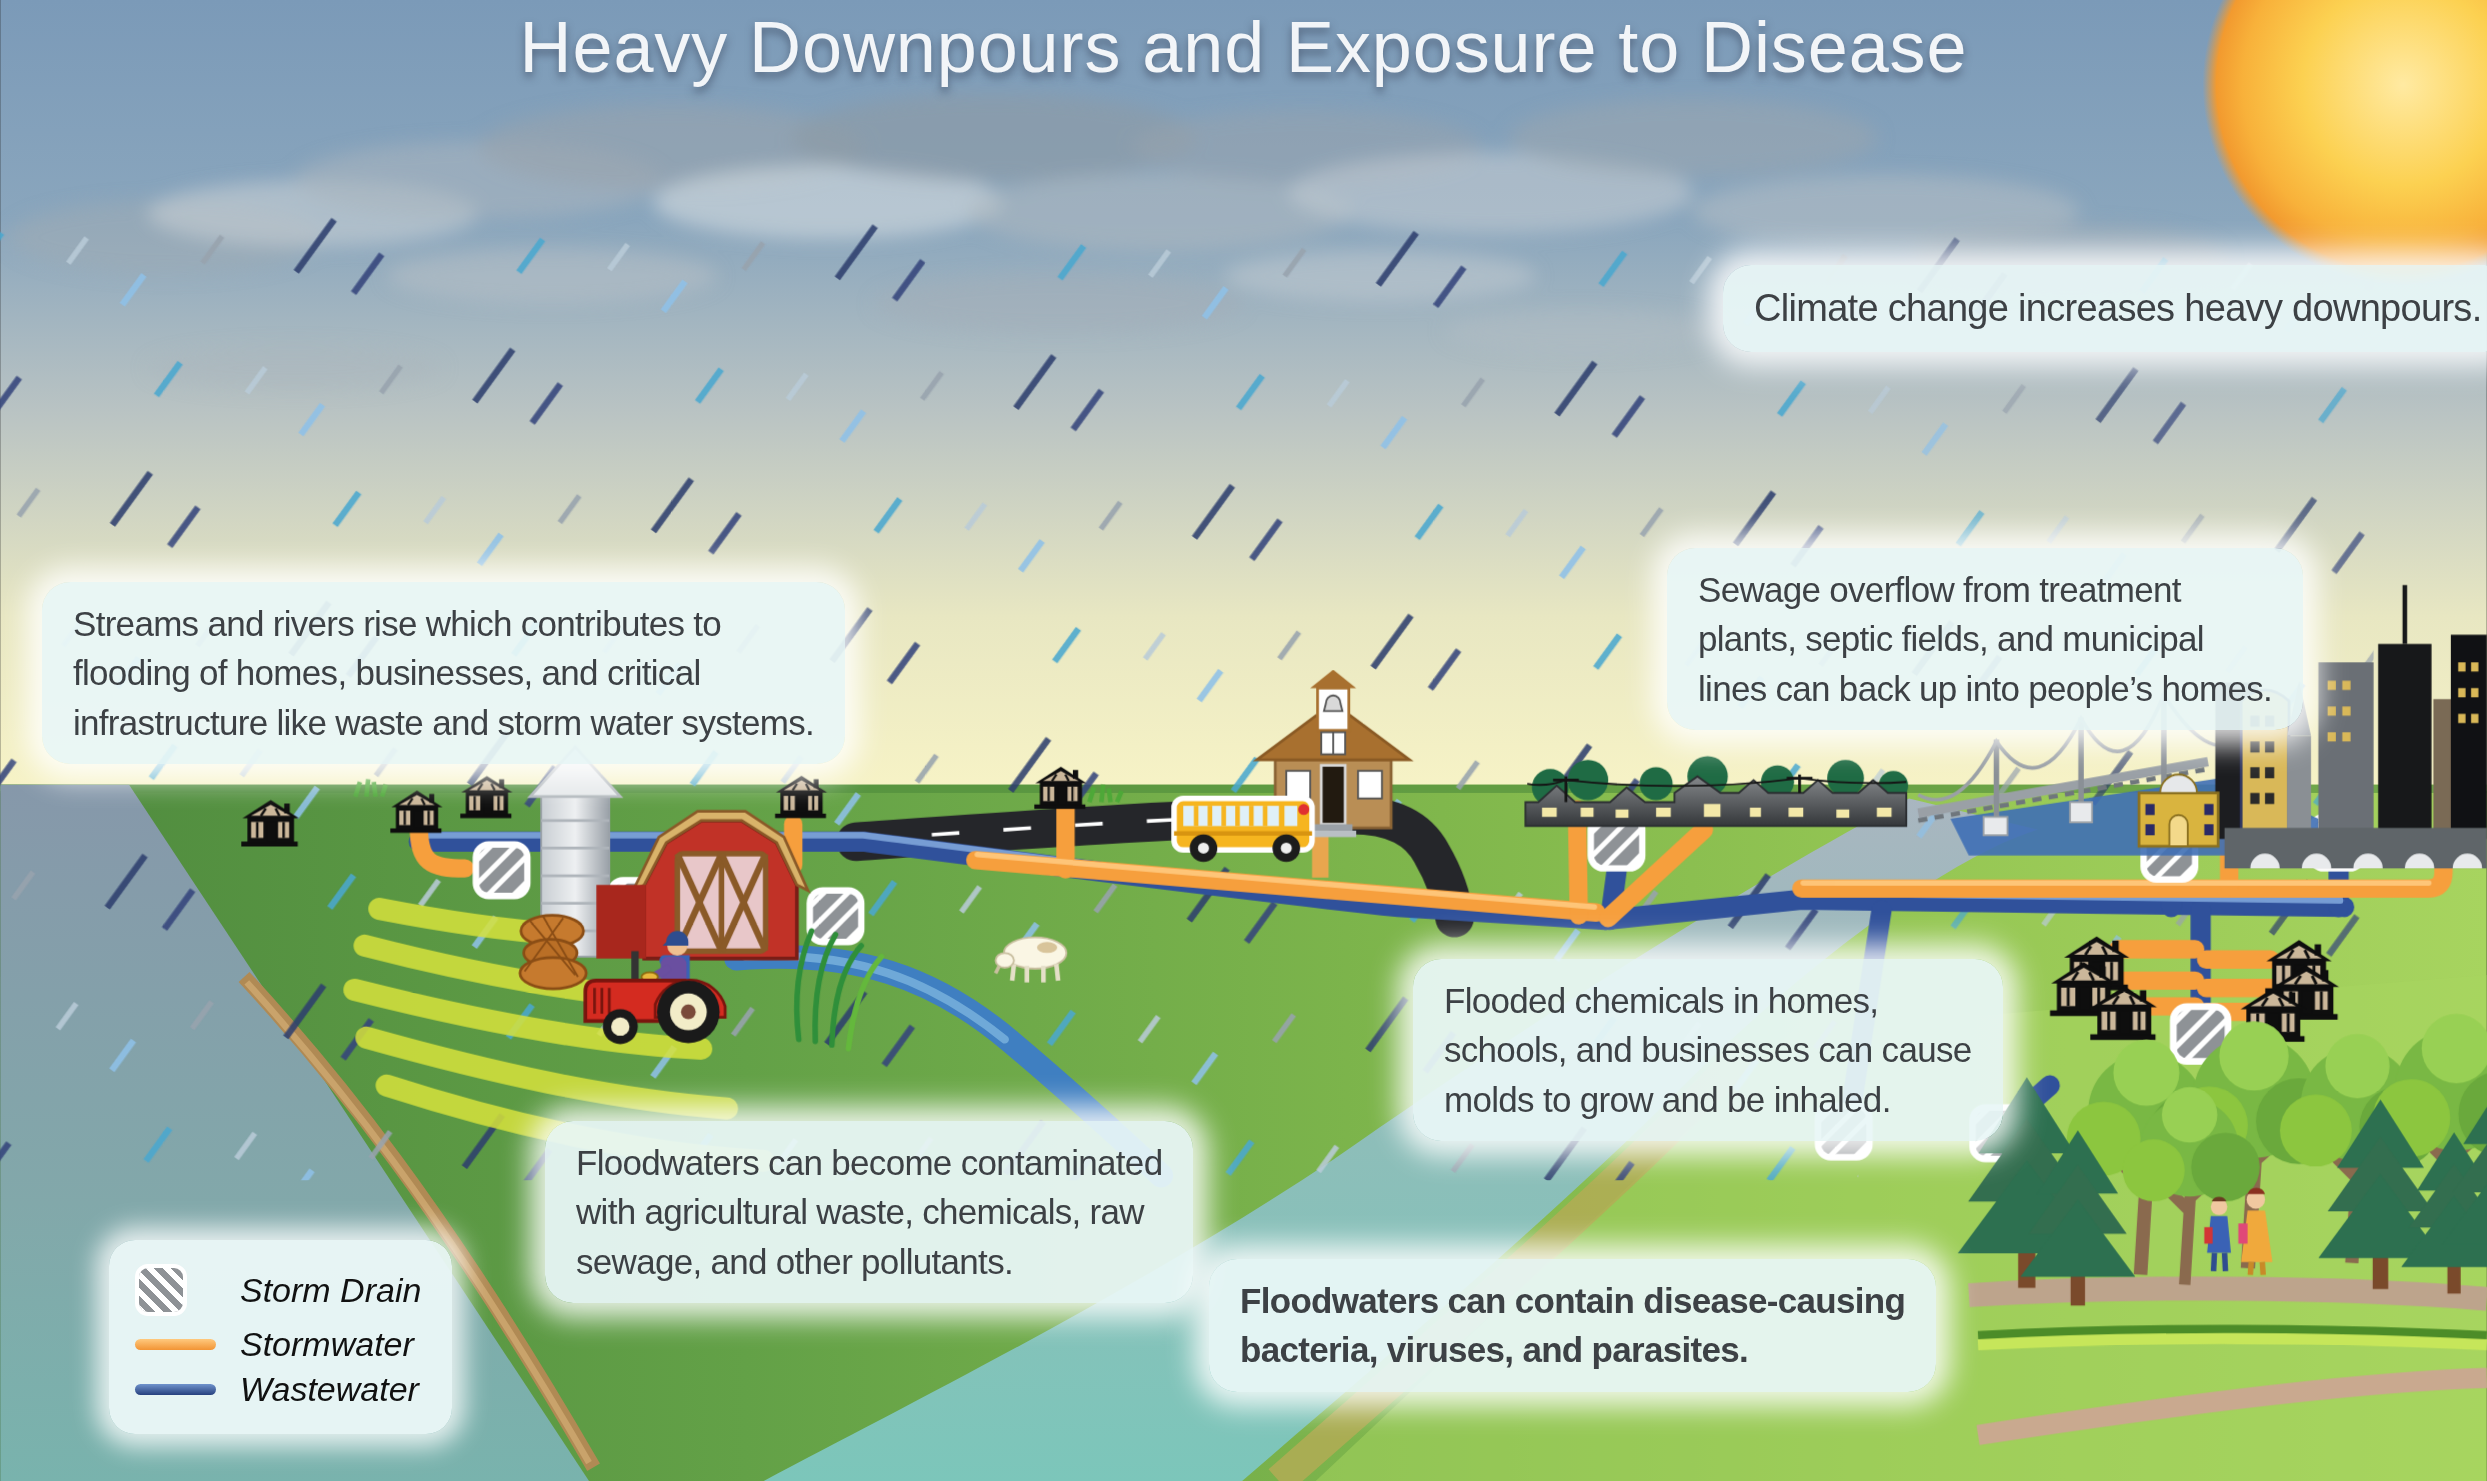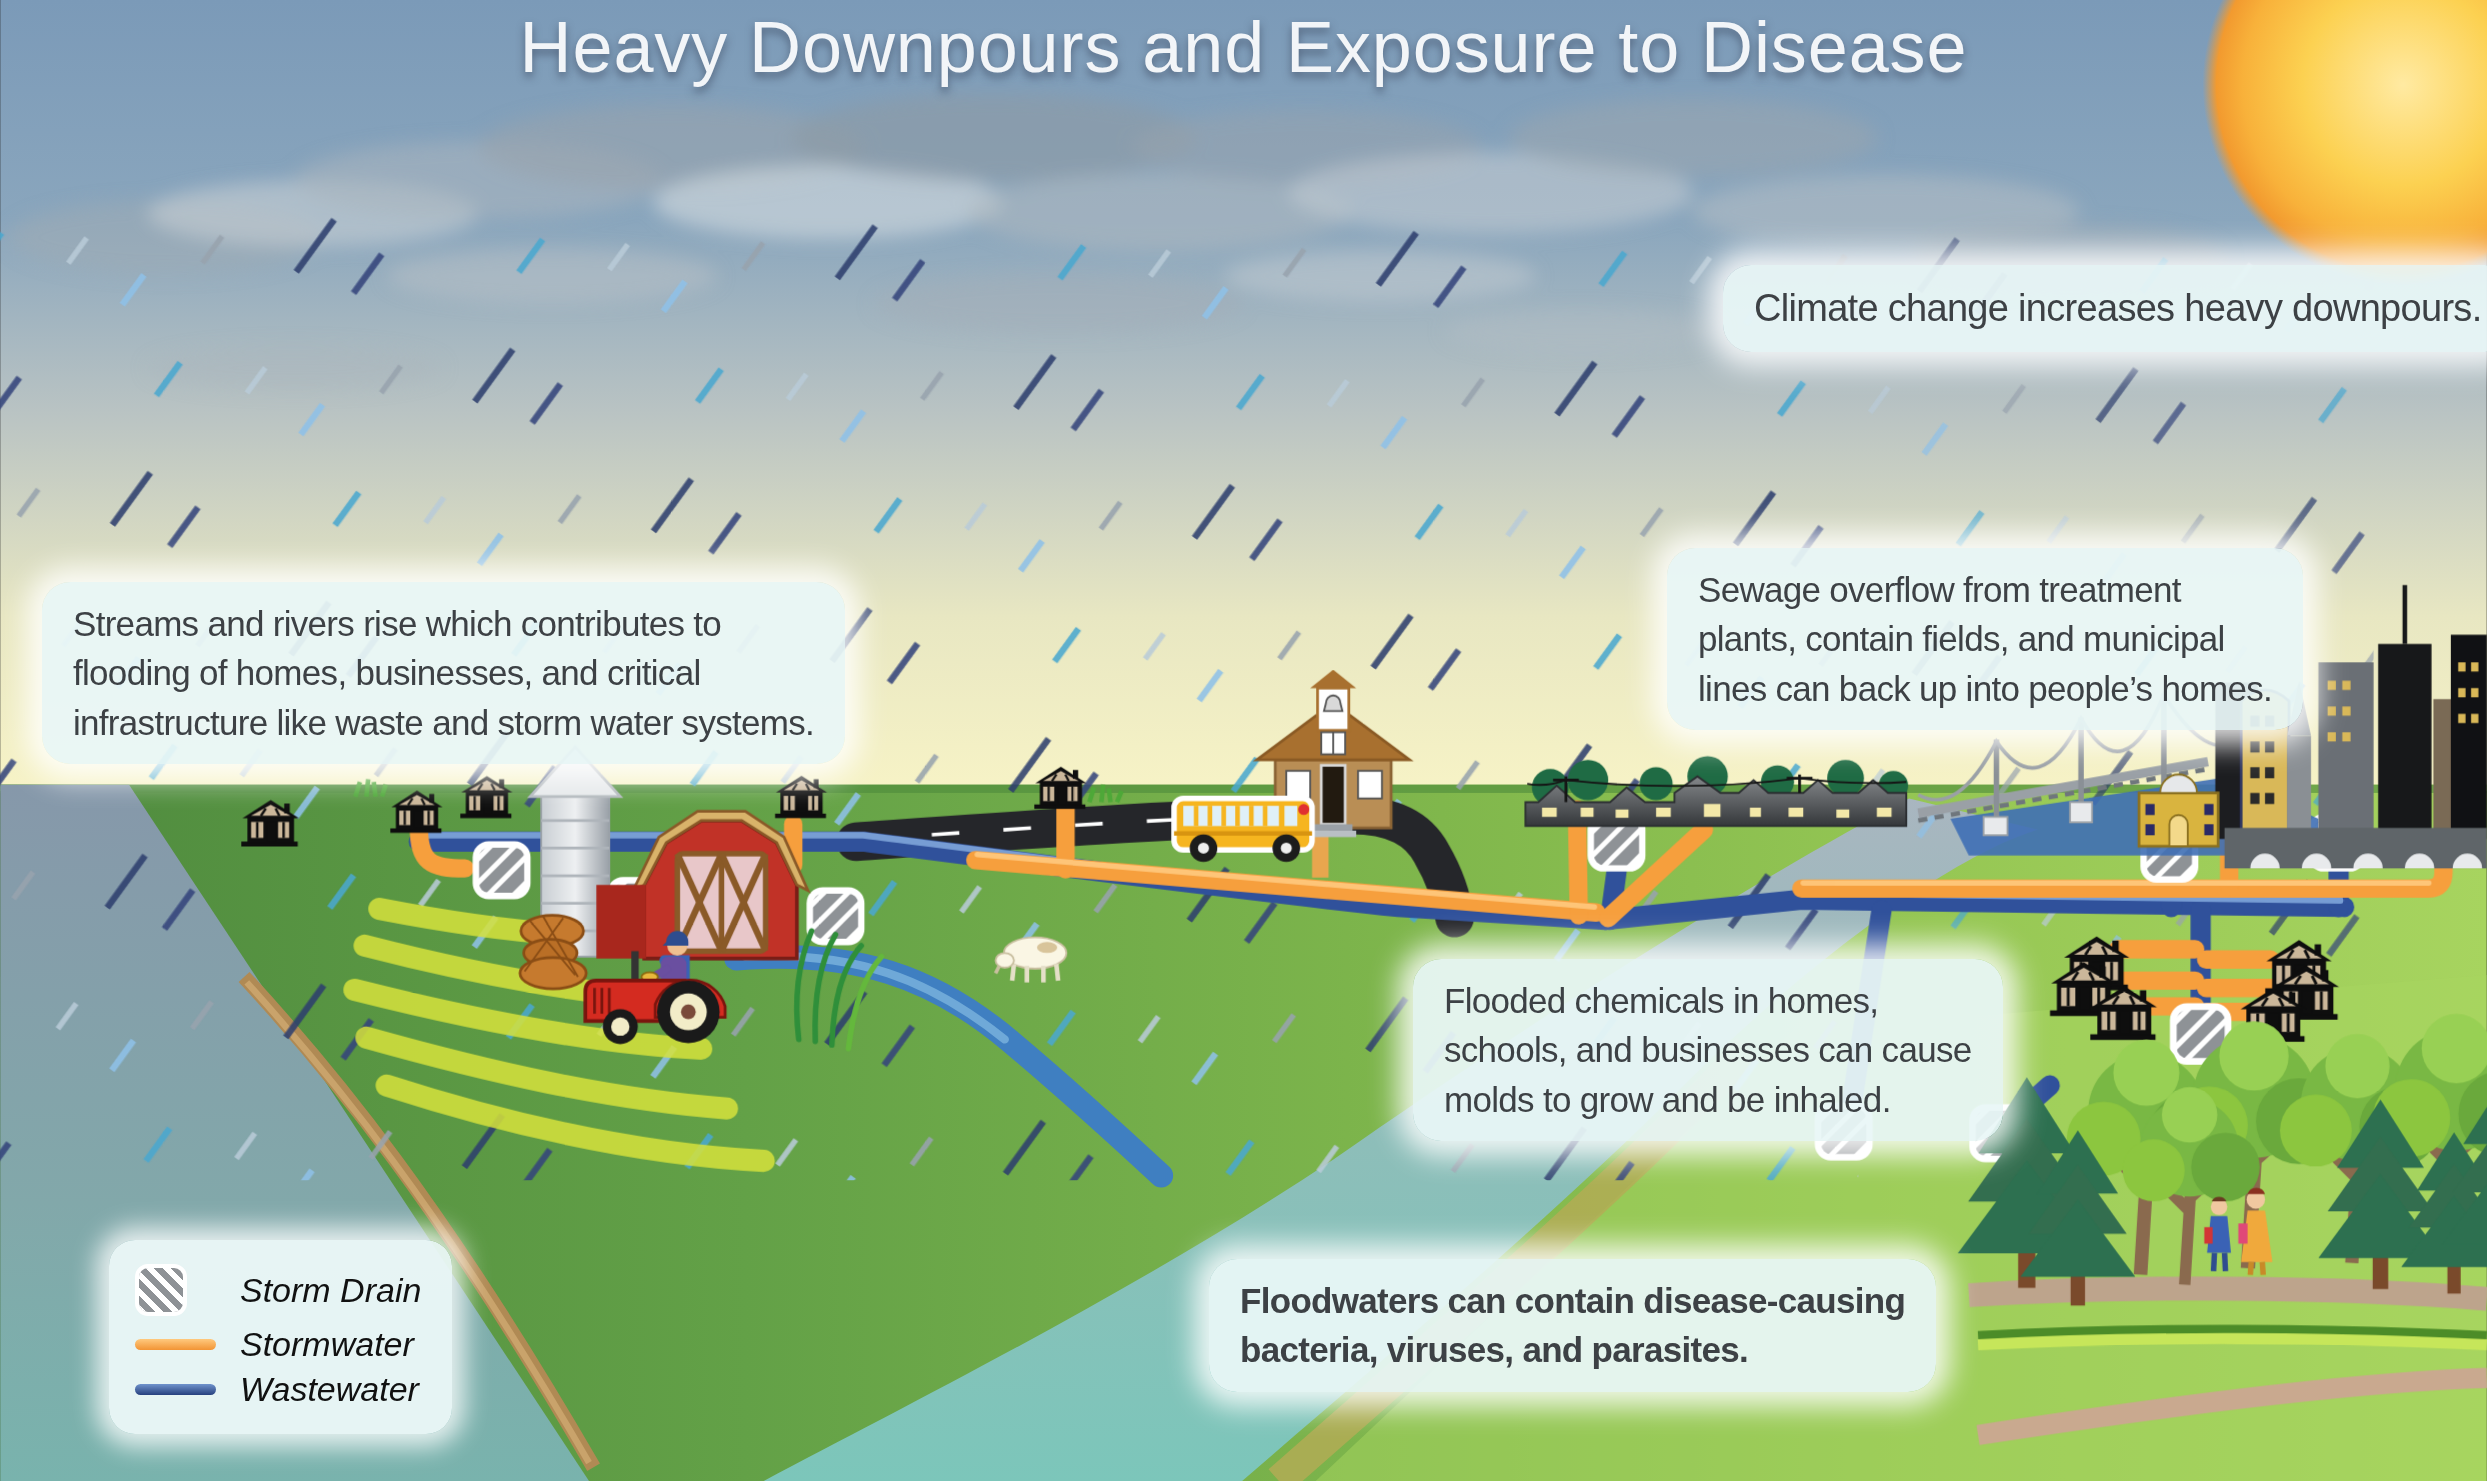--- a/index.html
+++ b/index.html
@@ -509,25 +509,28 @@
   </g>
 </svg>
 
 <div class="page-title">Heavy Downpours and Exposure to Disease</div>
 
 <div class="callout single co-climate">Climate change increases heavy downpours.</div>
 <div class="callout co-streams">Streams and rivers rise which contributes to
 flooding of homes, businesses, and critical
 infrastructure like waste and storm water systems.</div>
 <div class="callout co-sewage">Sewage overflow from treatment
-plants, contain fields, and municipal
+plants, septic fields, and municipal
 lines can back up into people’s homes.</div>
 <div class="callout co-flooded">Flooded chemicals in homes,
 schools, and businesses can cause
 molds to grow and be inhaled.</div>
+<div class="callout co-contaminated">Floodwaters can become contaminated
+with agricultural waste, chemicals, raw
+sewage, and other pollutants.</div>
 <div class="callout co-bacteria">Floodwaters can contain disease-causing
 bacteria, viruses, and parasites.</div>
 
 <div class="legend">
   <div class="legend-row">
     <span class="swatch-wrap">
           <span class="swatch-drain"></span>
         </span>
     <span class="legend-label">Storm Drain</span>
   </div>

